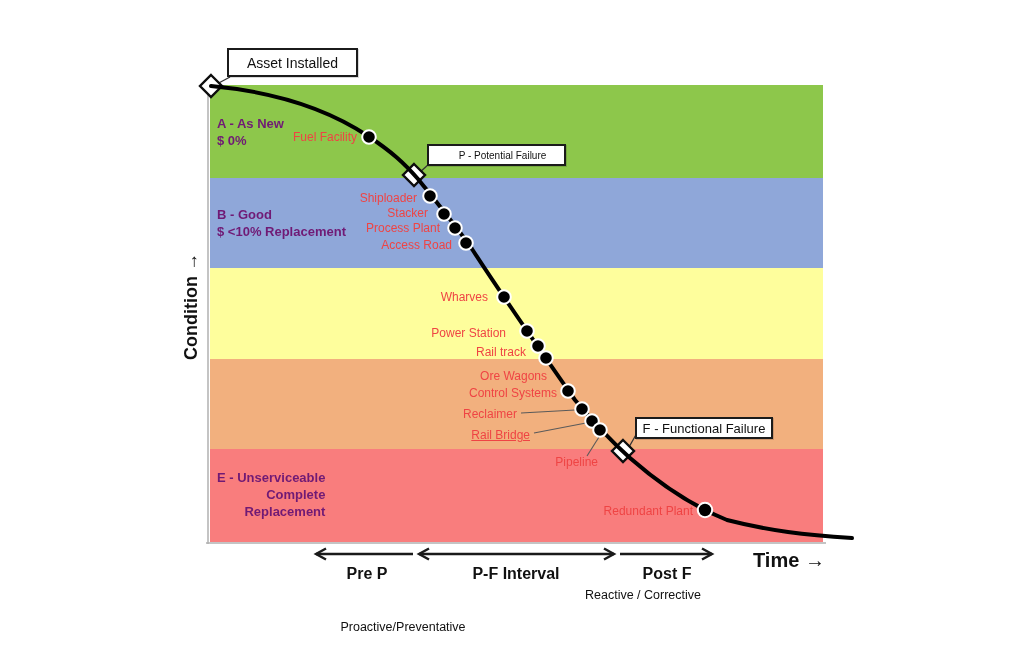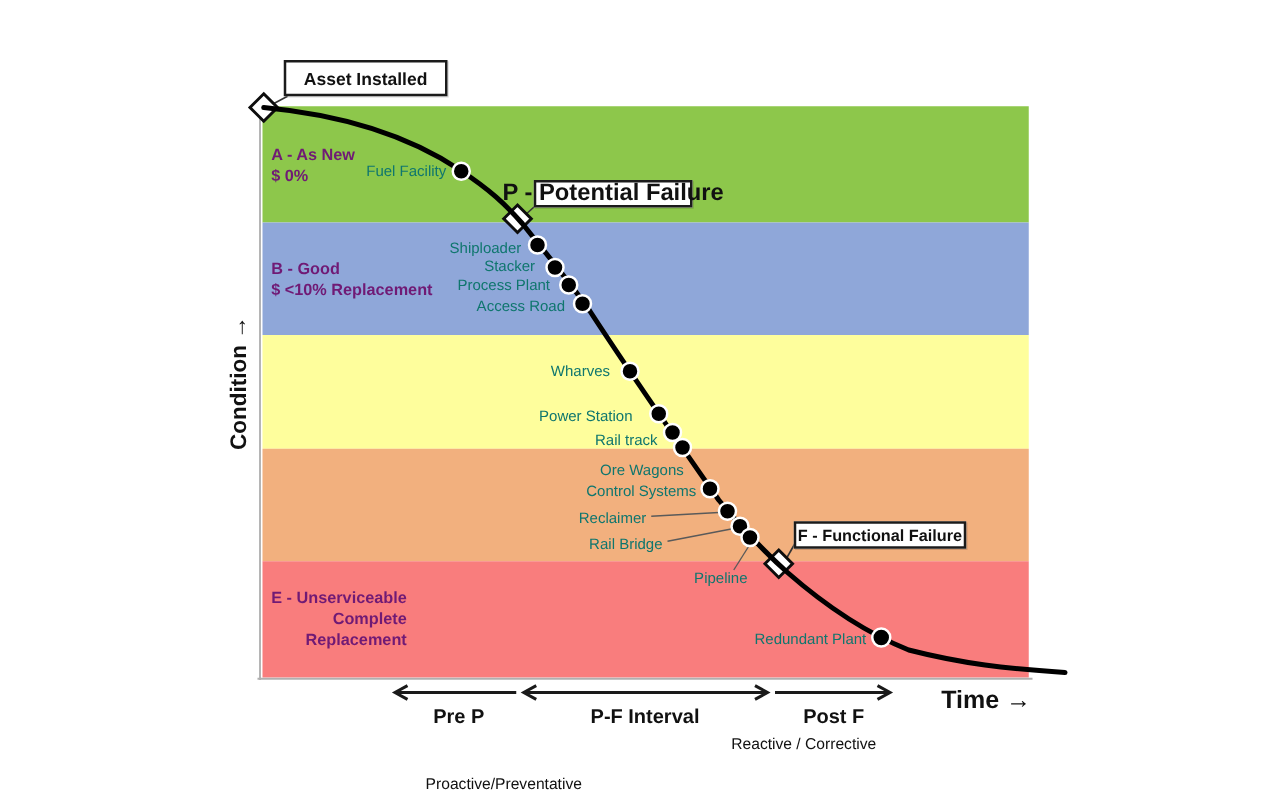--- a/index.html
+++ b/index.html
@@ -3,24 +3,24 @@
 <meta charset="utf-8">
 <style>
   html,body{margin:0;padding:0;background:#ffffff;}
   .stage{
     position:relative;width:1024px;height:647px;background:#ffffff;overflow:hidden;
     font-family:"Liberation Sans",sans-serif;color:#111;
   }
   .band{position:absolute;left:210px;width:613px;}
   .band-label{position:absolute;left:217px;font-size:13px;font-weight:bold;line-height:17px;color:#701a75;}
   .svg-layer{position:absolute;left:0;top:0;z-index:2;}
-  .al{position:absolute;font-size:12px;white-space:nowrap;color:#0f766e;z-index:3;}
+  .al{position:absolute;font-size:12px;white-space:nowrap;color:#ef4444;z-index:3;}
   .callout{
     position:absolute;background:#ffffff;border:2px solid #1b1b1b;
-    font-weight:bold;text-align:center;white-space:nowrap;z-index:4;
+    font-weight:normal;text-align:center;white-space:nowrap;z-index:4;
     display:flex;align-items:center;justify-content:center;
     box-shadow:1px 1px 0 rgba(0,0,0,0.15);
   }
   .tl-label{position:absolute;font-size:16px;font-weight:bold;white-space:nowrap;transform:translateX(-50%);z-index:3;}
   .tl-sub{position:absolute;font-size:12.5px;white-space:nowrap;transform:translateX(-50%);z-index:3;}
   .x-axis-label{position:absolute;left:753px;top:549px;font-size:20px;font-weight:bold;z-index:3;}
   .y-axis-label{
     position:absolute;left:110px;top:296px;width:162px;text-align:center;
     font-size:18px;font-weight:bold;transform:rotate(-90deg);z-index:3;
   }
@@ -103,26 +103,26 @@
   <span class="al" style="right:607px;top:191px;">Shiploader</span>
   <span class="al" style="right:596px;top:206px;">Stacker</span>
   <span class="al" style="right:584px;top:221px;text-align:right;">Process Plant</span>
   <span class="al" style="right:572px;top:238px;">Access Road</span>
   <span class="al" style="right:536px;top:290px;">Wharves</span>
   <span class="al" style="right:518px;top:326px;margin-left:36px;">Power Station</span>
   <span class="al" style="right:498px;top:345px;">Rail track</span>
   <span class="al" style="right:477px;top:369px;">Ore Wagons</span>
   <span class="al" style="right:467px;top:386px;">Control Systems</span>
   <span class="al" style="right:507px;top:407px;">Reclaimer</span>
-  <span class="al" style="right:494px;top:428px;">Rail Bridge</span>
+  <span class="al" style="right:494px;top:428px;text-decoration:underline;">Rail Bridge</span>
   <span class="al" style="right:426px;top:455px;">Pipeline</span>
   <span class="al" style="right:331px;top:504px;">Redundant Plant</span>
 
   <div class="callout" style="left:227px;top:48px;width:127px;height:25px;font-size:14px;">Asset Installed</div>
-  <div class="callout" style="left:427px;top:144px;width:123px;height:18px;font-size:19px;">P - Potential Failure</div>
+  <div class="callout" style="left:427px;top:144px;width:123px;height:18px;font-size:10px;padding-left:12px;">P - Potential Failure</div>
   <div class="callout" style="left:635px;top:417px;width:134px;height:18px;font-size:13px;">F - Functional Failure</div>
 
   <span class="tl-label" style="left:367px;top:565px;">Pre P</span>
   <span class="tl-label" style="left:516px;top:565px;">P-F Interval</span>
   <span class="tl-label" style="left:667px;top:565px;">Post F</span>
   <span class="tl-sub" style="left:403px;top:588px;margin-top:32px;">Proactive/Preventative</span>
   <span class="tl-sub" style="left:643px;top:588px;">Reactive / Corrective</span>
 
   <div class="y-axis-label">Condition →</div>
   <div class="x-axis-label">Time →</div>

